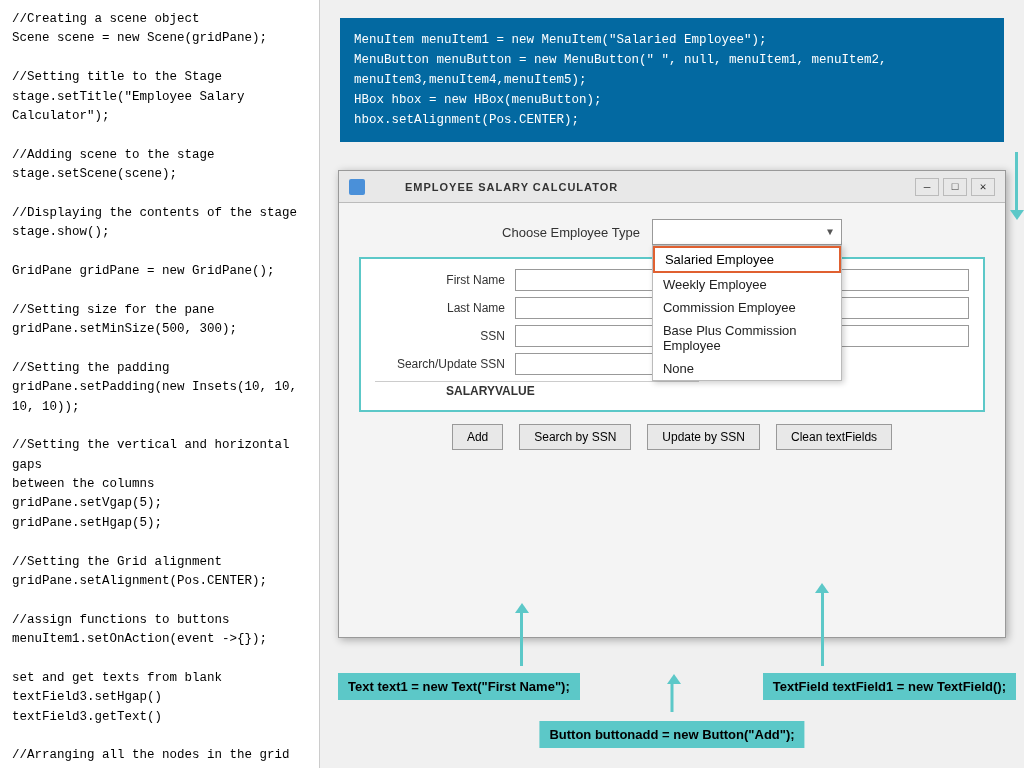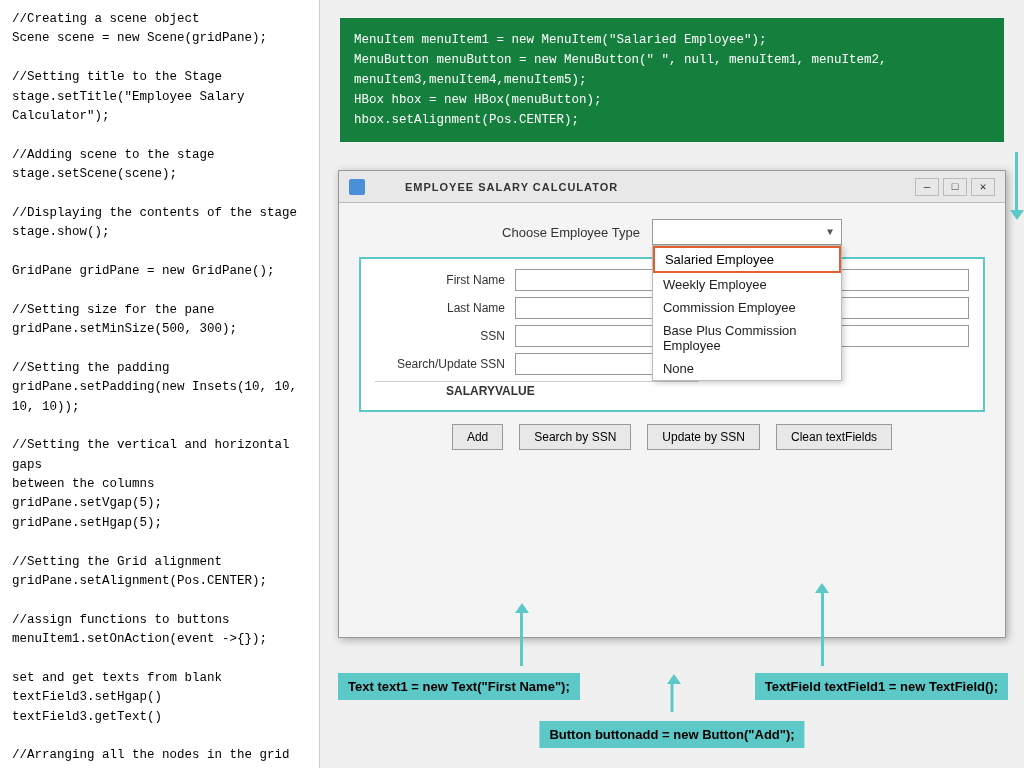--- a/index.html
+++ b/index.html
@@ -38,21 +38,21 @@
       position: relative;
       overflow: hidden;
     }
 
     
     .code-box {
       position: absolute;
       top: 18px;
       left: 20px;
       right: 20px;
-      background: #15803d;
+      background: #0369a1;
       color: #fff;
       font-family: 'Courier New', monospace;
       font-size: 12.5px;
       line-height: 1.6;
       padding: 12px 14px;
       z-index: 10;
     }
 
     
     .app-window {
@@ -444,21 +444,21 @@
         <button class="action-btn">Update by SSN</button>
         <button class="action-btn">Clean textFields</button>
       </div>
     </div>
   </div>
 
   <div style="position:absolute; bottom:68px; left:18px; background:#5cc8c8; padding:6px 10px; font-family:Arial,sans-serif; font-size:13px; font-weight:bold; z-index:20;">
     <span>Text text1 = new Text("First Name");</span>
   </div>
 
-  <div style="position:absolute; bottom:68px; right:16px; background:#5cc8c8; padding:6px 10px; font-family:Arial,sans-serif; font-size:13px; font-weight:bold; z-index:20;">
+  <div style="position:absolute; bottom:68px; right:8px; background:#5cc8c8; padding:6px 10px; font-family:Arial,sans-serif; font-size:13px; font-weight:bold; z-index:20;">
     <span>TextField textField1 = new TextField();</span>
   </div>
 
   <div style="position:absolute; bottom:20px; left:50%; transform:translateX(-50%); background:#5cc8c8; padding:6px 10px; font-family:Arial,sans-serif; font-size:13px; font-weight:bold; z-index:20; white-space:nowrap;">
     <span>Button buttonadd = new Button("Add");</span>
   </div>
 
   <div style="position:absolute; bottom:102px; left:200px; width:3px; height:55px; background:#5cc8c8; z-index:15;"></div>
   <div style="position:absolute; bottom:155px; left:195px; width:0; height:0; border-left:7px solid transparent; border-right:7px solid transparent; border-bottom:10px solid #5cc8c8; z-index:16;"></div>
 

